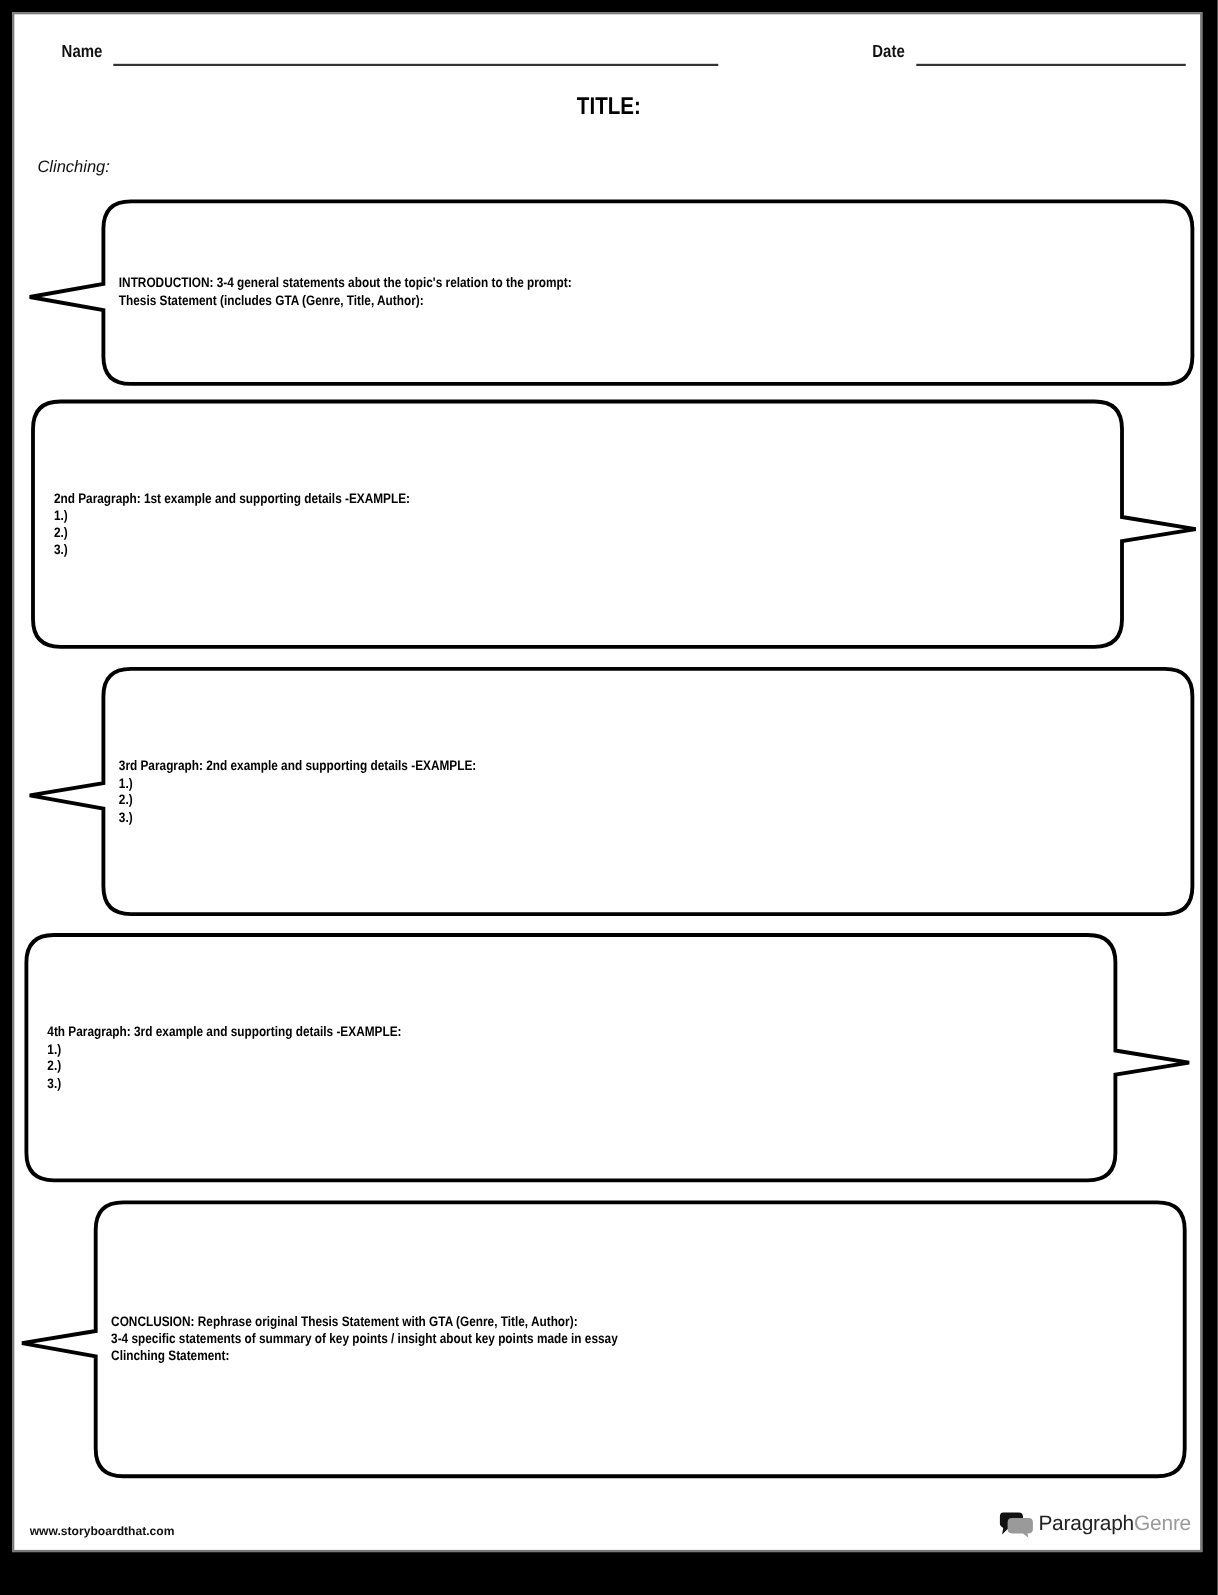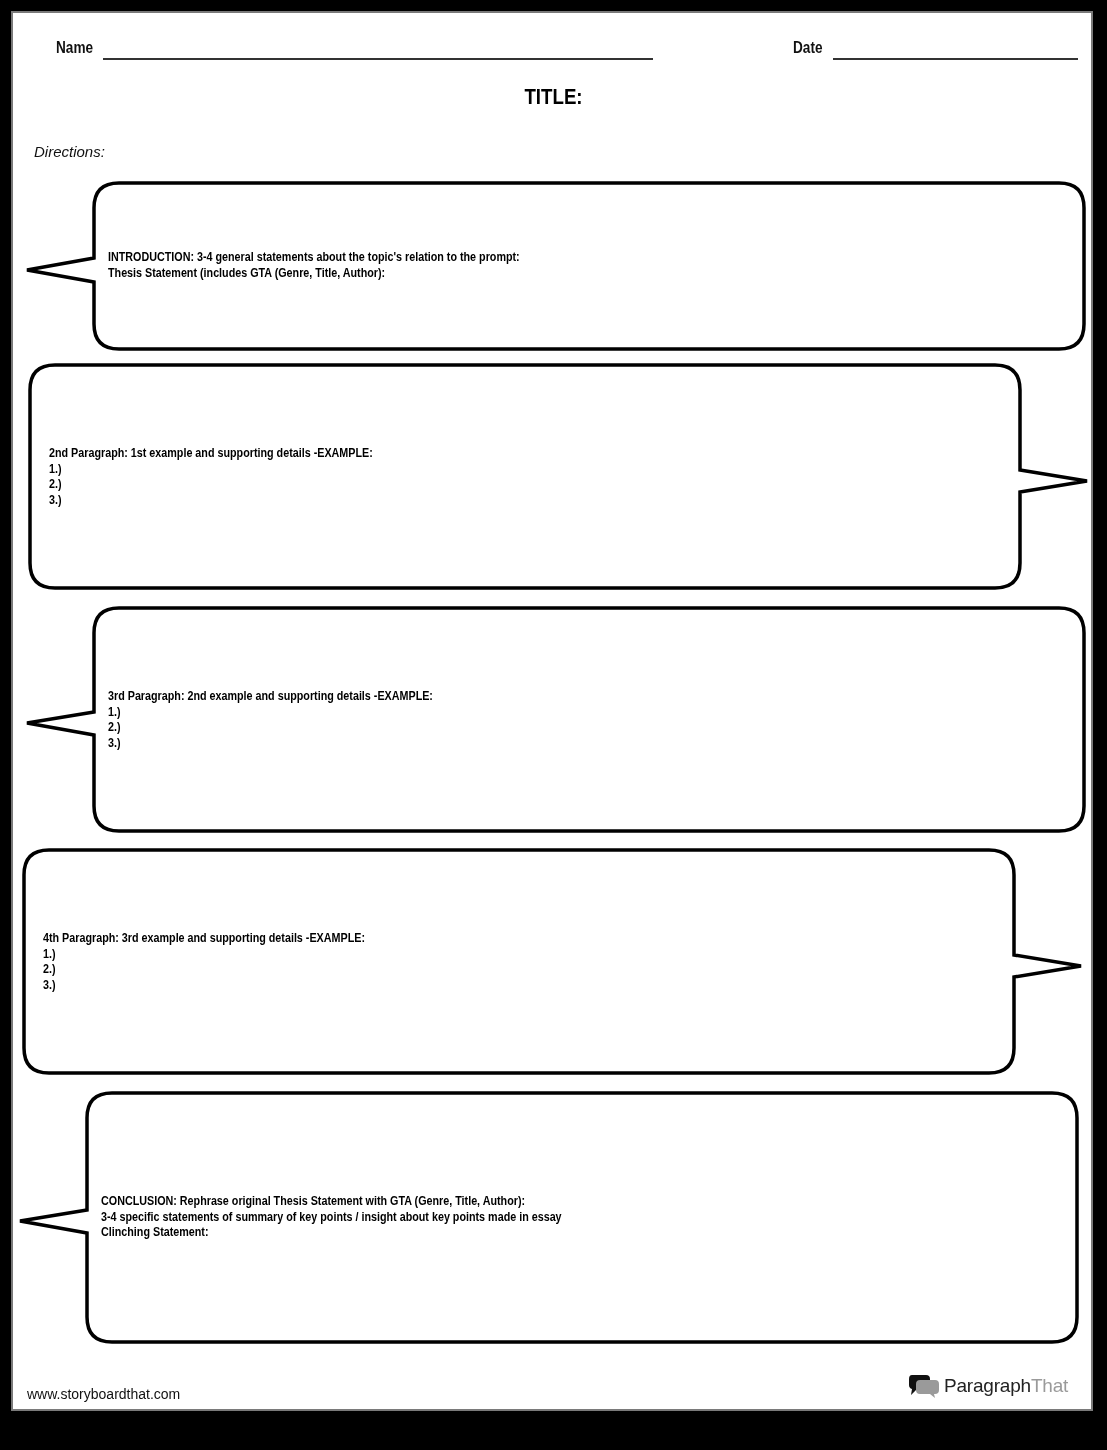--- a/index.html
+++ b/index.html
@@ -9,37 +9,37 @@
           border:2px solid #7a7a7a; box-sizing:border-box; }
   .hdr-label { position:absolute; font-family:"Liberation Sans Narrow","Liberation Sans", sans-serif;
                font-weight:bold; font-size:16px; color:#111; transform:scaleX(0.85); transform-origin:left center; }
   .hdr-line { position:absolute; height:2px; background:#333; }
   .title { position:absolute; left:0; width:1107px; top:84px; text-align:center;
            font-weight:bold; font-size:22px; color:#000; transform:scaleX(0.85); }
   .directions { position:absolute; left:34px; top:143px; font-style:italic; font-size:15px; color:#111; }
   svg.bubbles { position:absolute; left:0; top:0; }
   .btext { position:absolute; font-weight:bold; font-size:12.5px; line-height:15.5px; color:#000;
            transform:scaleX(0.86); transform-origin:left top; white-space:nowrap; }
-  .footer-url { position:absolute; left:27px; top:1386px; font-weight:normal; font-size:14px; color:#111; }
+  .footer-url { position:absolute; left:27px; top:1386px; font-weight:bold; font-size:11px; color:#111; }
   .logo { position:absolute; left:908px; top:1373px; height:26px; display:flex; align-items:center; }
   .logo-text { font-size:19px; color:#222; letter-spacing:-0.2px; }
   .logo-text .that { color:#9a9a9a; }
 </style>
 </head>
 <body>
 
 <div class="page"></div>
 
 <span class="hdr-label" style="left:56px; top:39px;">Name</span>
 <div class="hdr-line" style="left:103px; top:58px; width:550px;"></div>
 <span class="hdr-label" style="left:793px; top:39px;">Date</span>
 <div class="hdr-line" style="left:833px; top:58px; width:245px;"></div>
 
 <div class="title">TITLE:</div>
-<div class="directions">Directions:</div>
+<div class="directions">Clinching:</div>
 
 <svg class="bubbles" width="1107" height="1450" viewBox="0 0 1107 1450">
   <g fill="#fff" stroke="#000" stroke-width="3.5" stroke-linejoin="miter">
 
     <path d="M119,183 H1059 Q1084,183 1084,208 V324 Q1084,349 1059,349 H119 Q94,349 94,324 V282 L27,270 L94,258 V208 Q94,183 119,183 Z"></path>
 
     <path d="M55,365 H995 Q1020,365 1020,390 V470 L1087,481 L1020,492 V563 Q1020,588 995,588 H55 Q30,588 30,563 V390 Q30,365 55,365 Z"></path>
 
     <path d="M119,608 H1059 Q1084,608 1084,633 V806 Q1084,831 1059,831 H119 Q94,831 94,806 V735 L27,723 L94,712 V633 Q94,608 119,608 Z"></path>
 
@@ -81,15 +81,15 @@
   <div>Clinching Statement:</div>
 </div>
 
 <div class="footer-url">www.storyboardthat.com</div>
 <div class="logo">
   <svg width="32" height="24" viewBox="0 0 32 24">
     <path d="M4,1 H18 Q22,1 22,5 V12 Q22,16 18,16 H8 L3,21 L4,15 Q1,14 1,11 V5 Q1,1 4,1 Z" fill="#111"></path>
     <path d="M12,6 H27 Q31,6 31,10 V16 Q31,20 27,20 H26 L27,24 L22,20 H12 Q8,20 8,16 V10 Q8,6 12,6 Z" fill="#9a9a9a"></path>
   </svg>
   <span class="logo-text" style="margin-left:4px;">
-    <span>Paragraph</span><span class="that">That</span>
+    <span>Paragraph</span><span class="that">Genre</span>
   </span>
 </div>
 
 </body></html>

